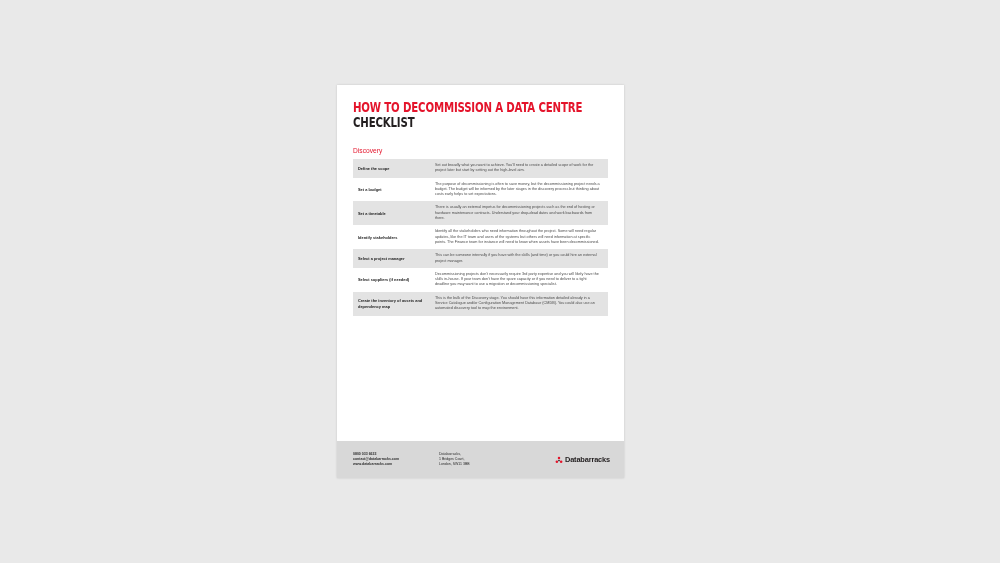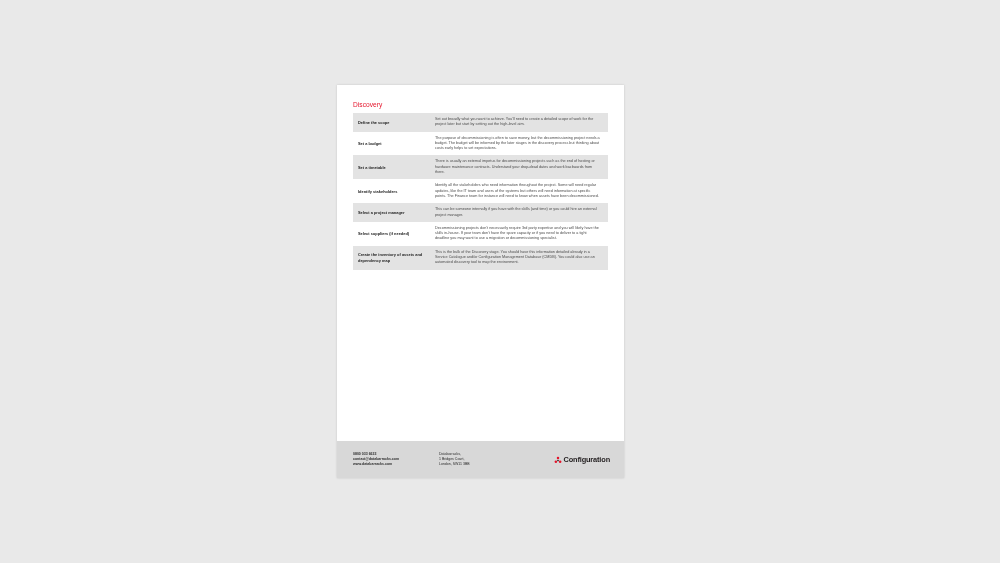--- a/index.html
+++ b/index.html
@@ -150,20 +150,24 @@
 </style>
 </head>
 <body>
 
 <div class="viewer">
 
   <div class="page">
 
     <div class="page-body">
 
+      <div class="title-block">
+        <div class="title-line1">HOW TO DECOMMISSION A DATA CENTRE</div>
+        <div class="title-line2">CHECKLIST</div>
+      </div>
 
       <div class="section-heading">Discovery</div>
 
       <table class="checklist">
         <tbody>
 
           <tr class="shaded">
             <td class="c-task">Define the scope</td>
             <td class="c-detail">Set out broadly what you want to achieve. You'll need to create a detailed scope of work for the project later but start by setting out the high-level aim.</td>
           </tr>
@@ -219,20 +223,20 @@
 
       <div class="footer-spacer"></div>
 
       <div class="footer-logo">
         <svg class="logo-mark" viewBox="0 0 16 16">
           <circle cx="8" cy="4.2" r="2.5" fill="#e4142b"></circle>
           <circle cx="3.7" cy="11.6" r="2.5" fill="#e4142b"></circle>
           <circle cx="12.3" cy="11.6" r="2.5" fill="#e4142b"></circle>
           <circle cx="8" cy="9" r="1.7" fill="#231f20"></circle>
         </svg>
-        <span class="logo-text">Configuration</span>
+        <span class="logo-text">Databarracks</span>
       </div>
 
     </div>
 
   </div>
 
 </div>
 
 </body></html>

